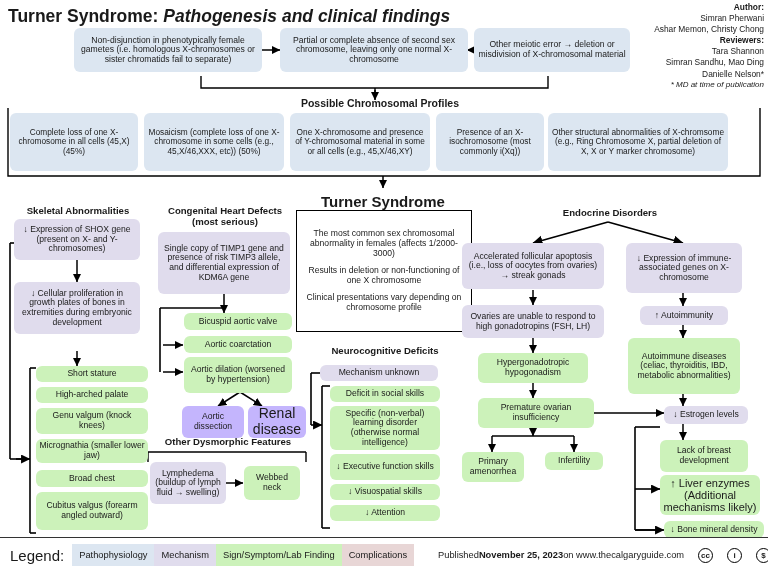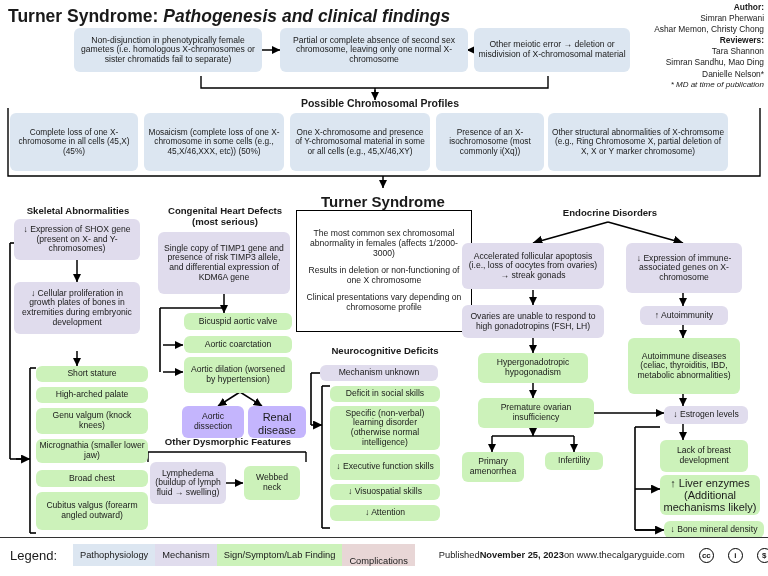--- a/index.html
+++ b/index.html
@@ -37,21 +37,21 @@
     left:283px;top:193px;width:200px;
   }
   svg.lines{position:absolute;left:0;top:0;width:768px;height:576px;pointer-events:none;}
   
   .legend{
     position:absolute;left:0;top:537px;width:768px;height:39px;
     border-top:1.3px solid #333;
   }
   .legrow{position:absolute;left:0;top:6px;width:768px;height:22px;display:flex;align-items:stretch;}
   .legitem{display:flex;align-items:center;justify-content:center;font-size:9.3px;padding:0 7px;white-space:nowrap;}
-  .legword{font-size:13px;padding:0 16px 0 10px;display:flex;align-items:center;font-weight:normal;}
+  .legword{font-size:15px;padding:0 8px 0 10px;display:flex;align-items:center;font-weight:normal;}
   .sep{width:1.3px;background:#555;margin:0 8px;}
   .pubtxt{font-size:9.3px;display:flex;align-items:center;padding:0 8px;white-space:nowrap;}
   .pubtxt b{font-weight:bold;}
   .cc{display:flex;align-items:center;gap:14px;margin-left:6px;}
   .ccc{width:13px;height:13px;border:1.4px solid #000;border-radius:50%;
        display:flex;align-items:center;justify-content:center;font-size:8px;font-weight:bold;}
 </style>
 </head>
 <body>
 
@@ -252,21 +252,21 @@
   </div>
   <div class="box sign" style="left:184px;top:336px;width:108px;height:17px;font-size:8.6px;">
     <span>Aortic coarctation</span>
   </div>
   <div class="box sign" style="left:184px;top:357px;width:108px;height:36px;font-size:8.6px;">
     <span>Aortic dilation (worsened by hypertension)</span>
   </div>
   <div class="box comp" style="left:182px;top:406px;width:62px;height:32px;font-size:8.6px;">
     <span>Aortic dissection</span>
   </div>
-  <div class="box comp" style="left:248px;top:406px;width:58px;height:32px;font-size:11px;align-items:flex-end;">
+  <div class="box comp" style="left:248px;top:406px;width:58px;height:32px;font-size:14px;">
     <span>Renal disease</span>
   </div>
 
   <div class="hdr" style="left:148px;top:436px;width:160px;font-size:9.6px;">Other Dysmorphic Features</div>
   <div class="box mech" style="left:150px;top:462px;width:76px;height:42px;font-size:8.6px;">
     <span>Lymphedema (buildup of lymph fluid → swelling)</span>
   </div>
   <div class="box sign" style="left:244px;top:466px;width:56px;height:34px;font-size:8.6px;">
     <span>Webbed neck</span>
   </div>
@@ -338,21 +338,21 @@
       <div class="legword">Legend:</div>
       <div class="legitem" style="background:#dce6f1;">
         <span>Pathophysiology</span>
       </div>
       <div class="legitem" style="background:#e0dced;">
         <span>Mechanism</span>
       </div>
       <div class="legitem" style="background:#ccf2ba;">
         <span>Sign/Symptom/Lab Finding</span>
       </div>
-      <div class="legitem" style="background:#e8d6d6;align-items:flex-end;">
+      <div class="legitem" style="background:#e8d6d6;">
         <span>Complications</span>
       </div>
       <div class="sep"></div>
       <div class="pubtxt">
         <span>Published </span>
           <b>November 25, 2023</b>
           <span> on www.thecalgaryguide.com</span>
       </div>
       <div class="cc">
         <div class="ccc">cc</div>

